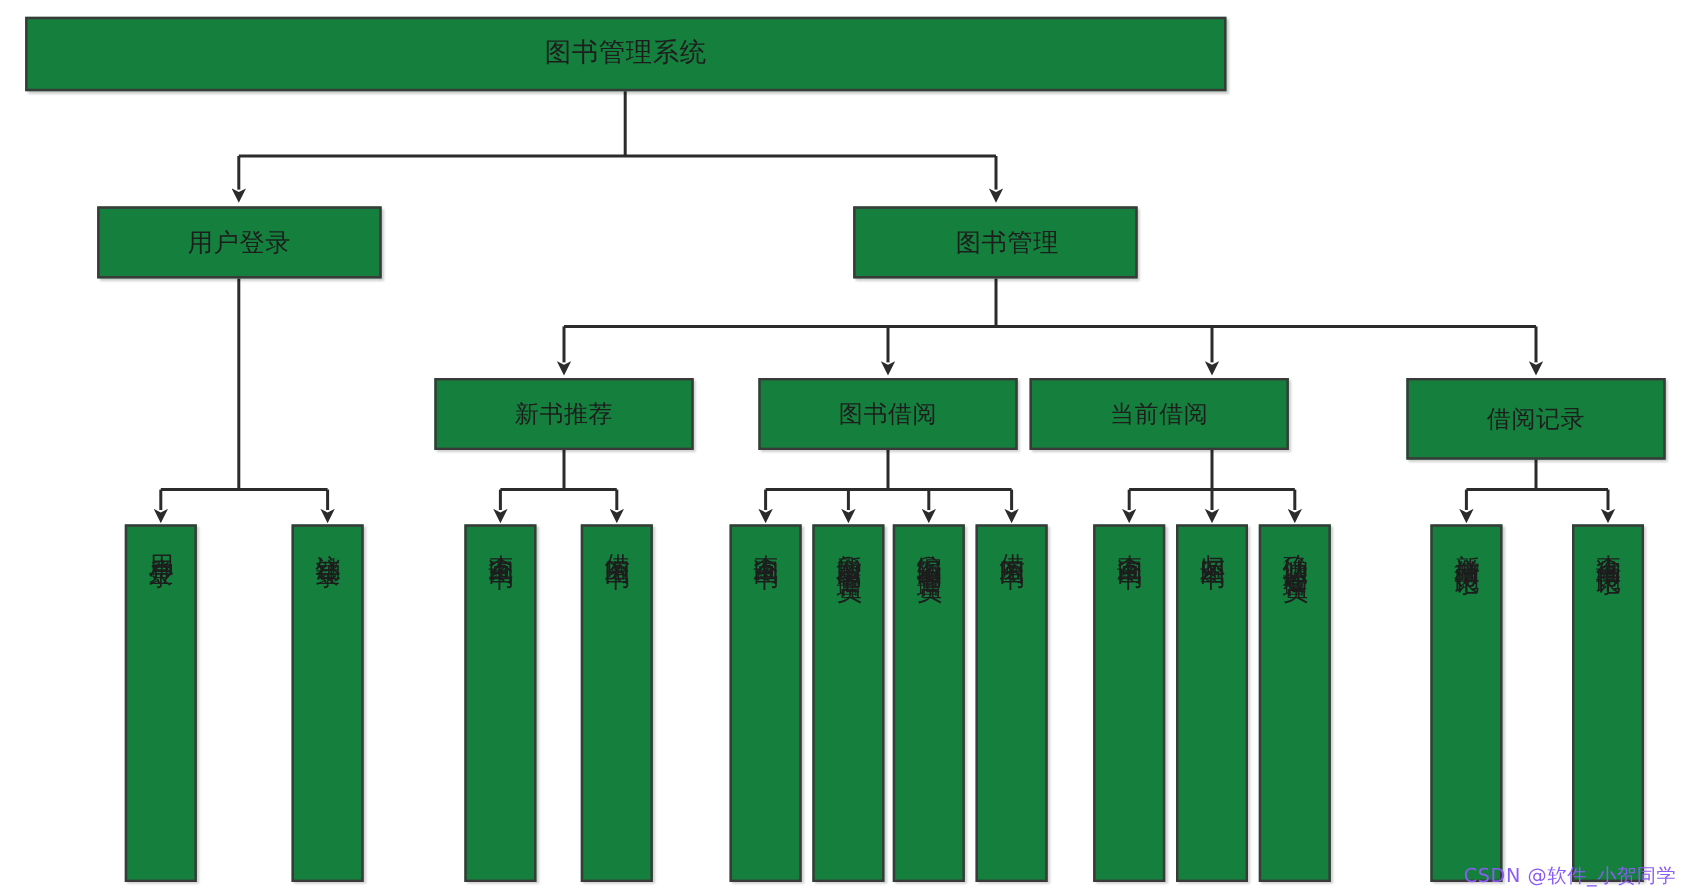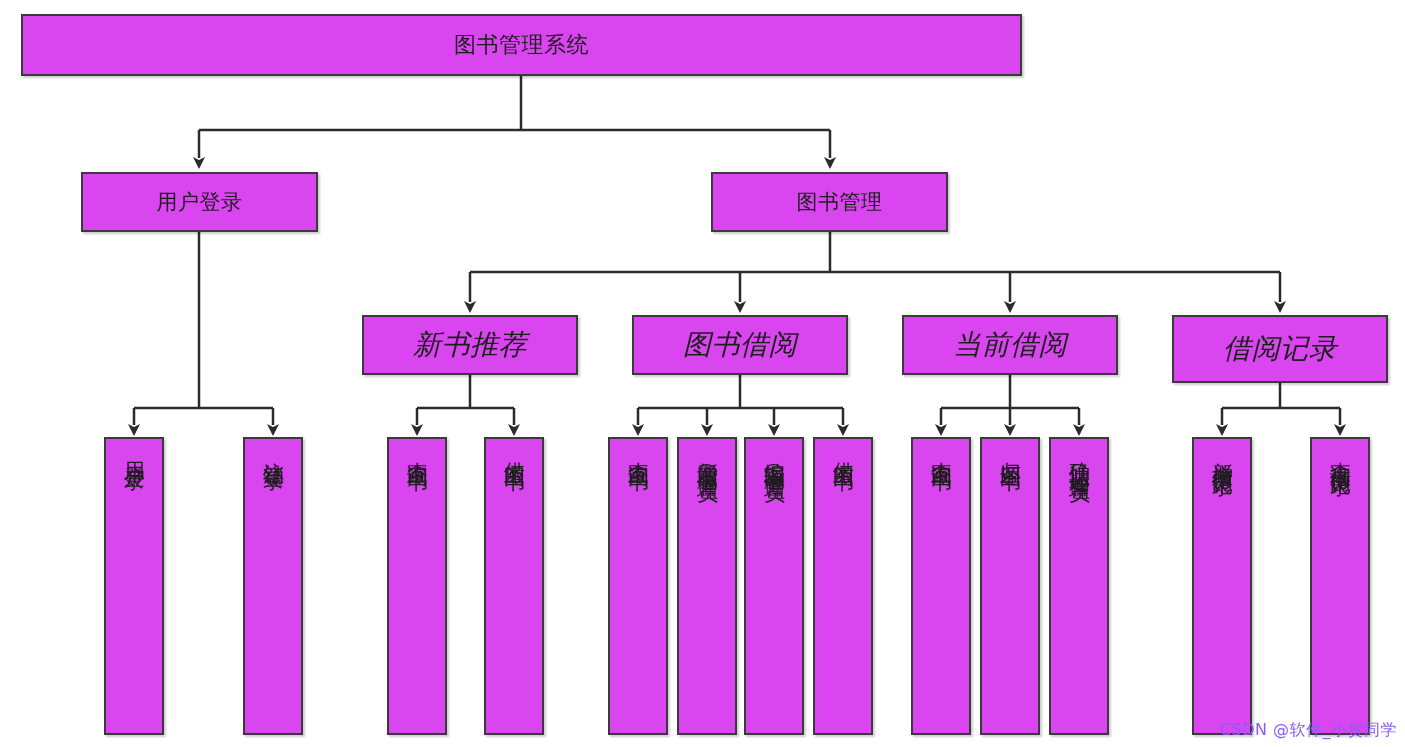--- a/index.html
+++ b/index.html
@@ -22,36 +22,36 @@
     left: 0;
     top: 0;
     width: 1405px;
     height: 747px;
     pointer-events: none;
   }
   .node {
     position: absolute;
     box-sizing: border-box;
     border: 2px solid #3a3a3a;
-    background: #d946ef;
+    background: #15803d;
     box-shadow: 2px 2px 2px rgba(0,0,0,0.20);
     display: flex;
     align-items: center;
     justify-content: center;
     color: #1d1d1d;
   }
   .node .label {
     font-size: 21px;
     line-height: 1.15;
     letter-spacing: 0.5px;
     white-space: nowrap;
   }
   .node.root .label { font-size: 22px; }
   .node.level2 .label { font-size: 21px; }
-  .node.level3 .label { font-size: 28px; font-style: italic; }
+  .node.level3 .label { font-size: 20px; }
   .node.leaf {
     align-items: flex-start;
     justify-content: center;
     padding-top: 6px;
   }
   .node.leaf .label {
     writing-mode: vertical-rl;
     text-orientation: upright;
     font-size: 21px;
     letter-spacing: 3px;
@@ -133,21 +133,21 @@
   <div class="node level2" style="left:711px; top:172px; width:237px; height:60px;padding-left:20px;">
     <span class="label">图书管理</span>
   </div>
 
   <div class="node level3" style="left:362px; top:315px; width:216px; height:60px;">
     <span class="label">新书推荐</span>
   </div>
   <div class="node level3" style="left:632px; top:315px; width:216px; height:60px;">
     <span class="label">图书借阅</span>
   </div>
-  <div class="node level3" style="left:902px; top:315px; width:216px; height:60px;">
+  <div class="node level3" style="left:858px; top:315px; width:216px; height:60px;">
     <span class="label">当前借阅</span>
   </div>
   <div class="node level3" style="left:1172px; top:315px; width:216px; height:68px;">
     <span class="label">借阅记录</span>
   </div>
 
   <div class="node leaf" style="left:104px; top:437px; width:60px; height:298px;">
     <span class="label">用户登录</span>
   </div>
   <div class="node leaf" style="left:243px; top:437px; width:60px; height:298px;">

